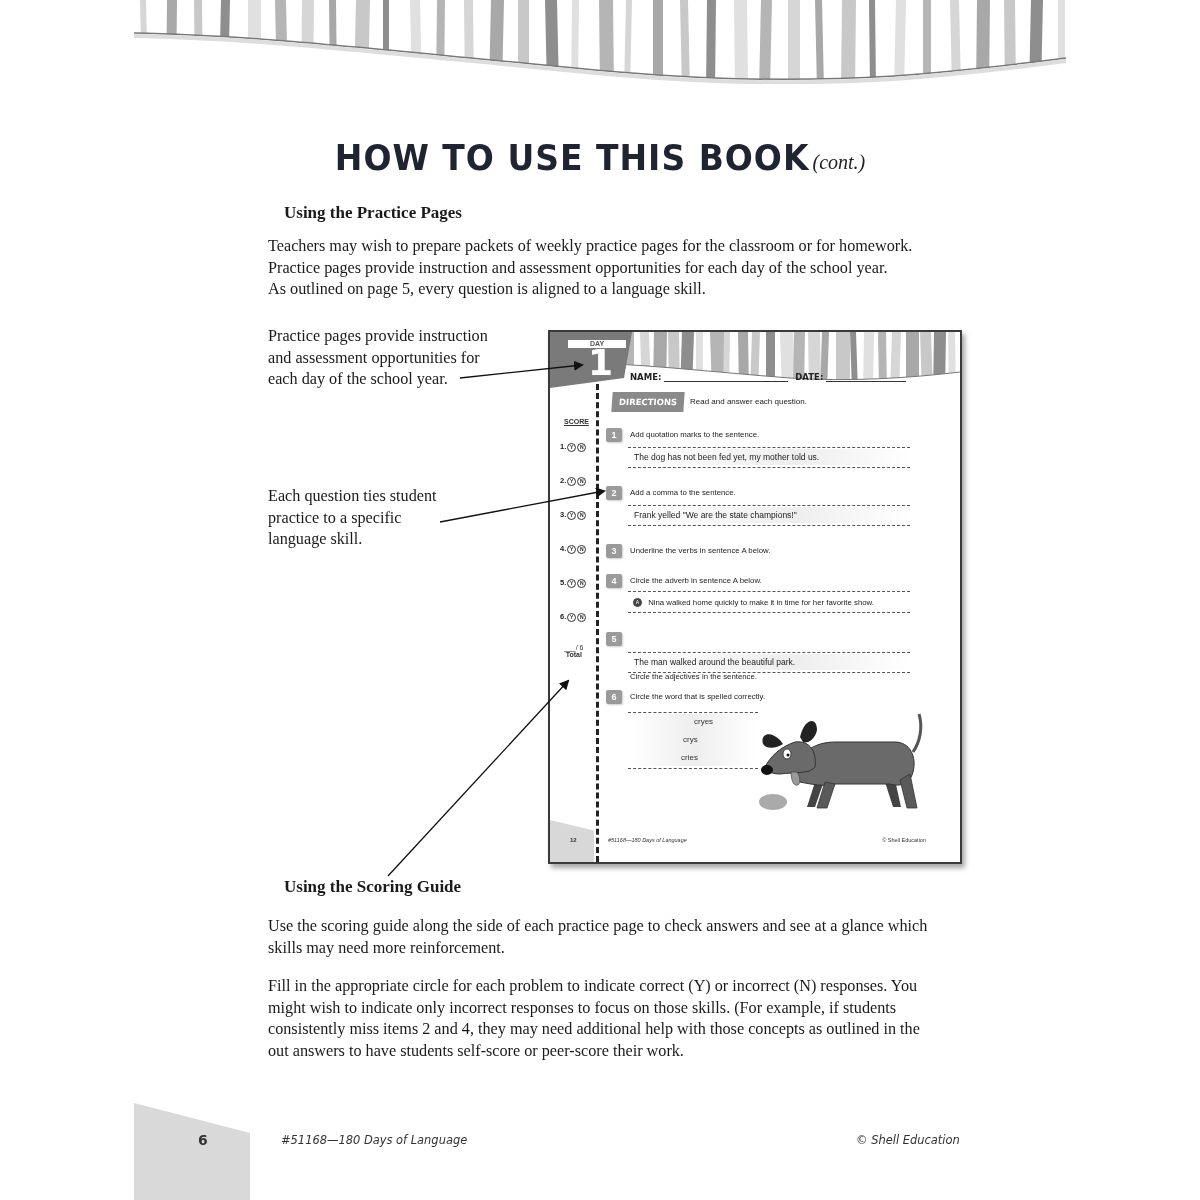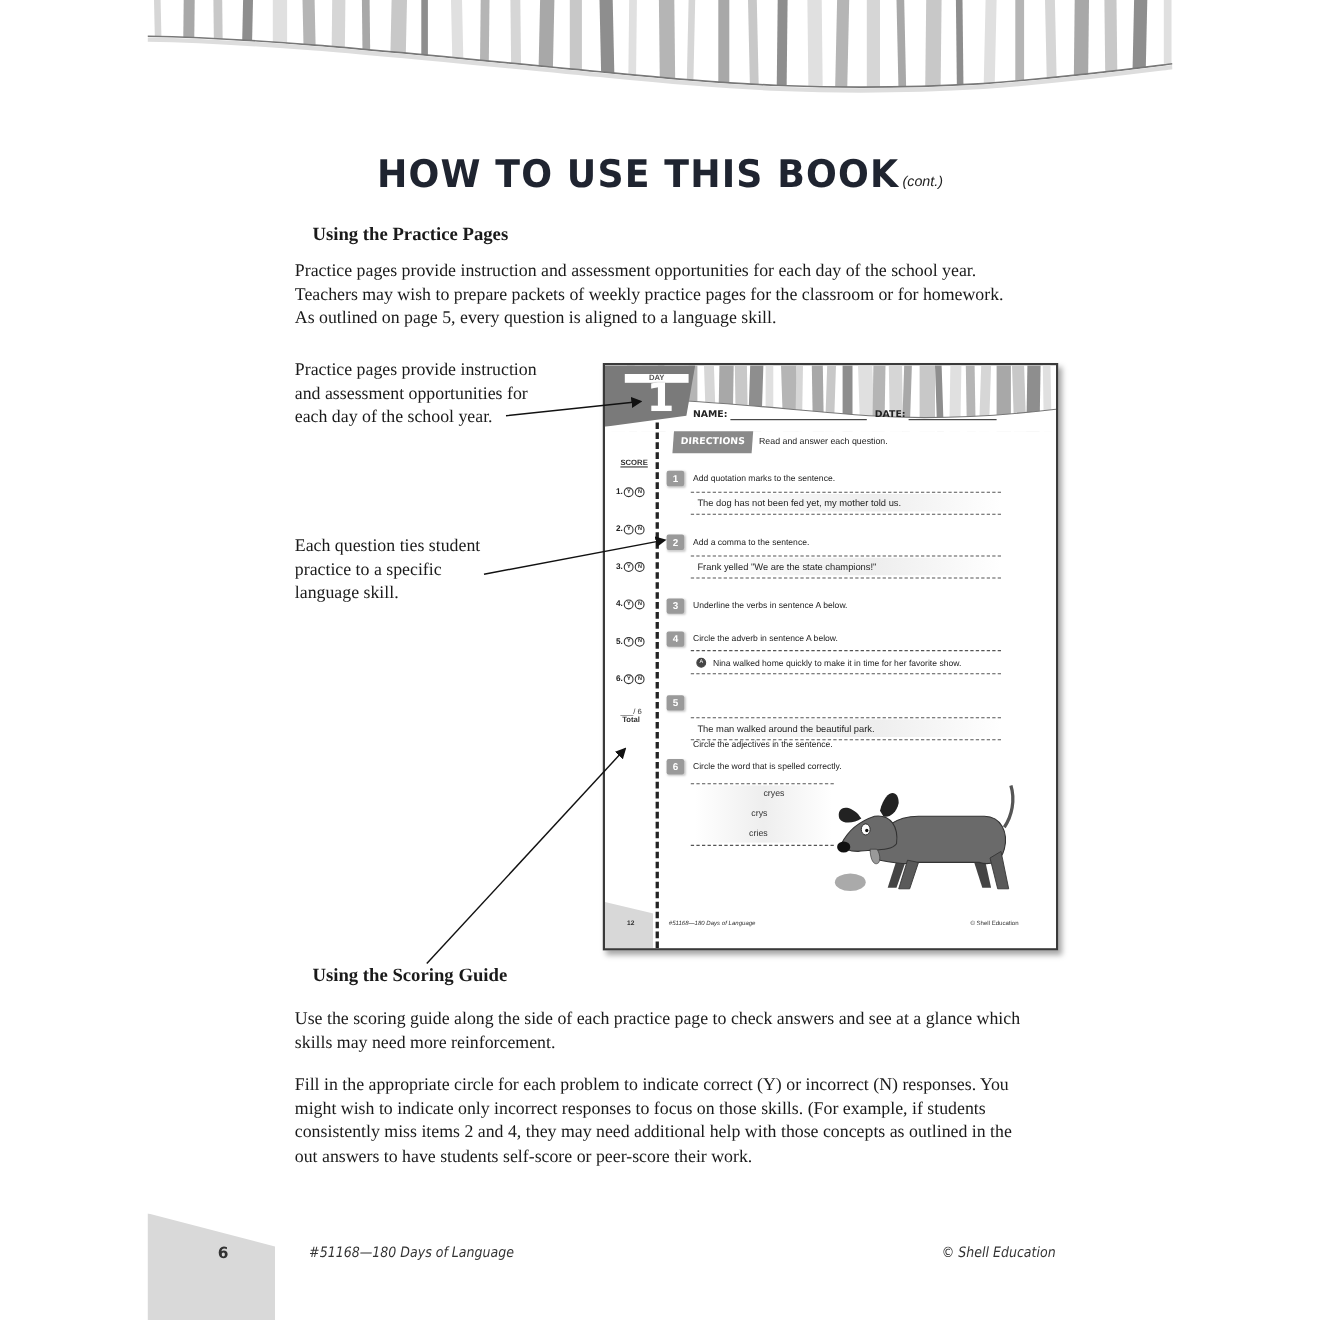--- a/index.html
+++ b/index.html
@@ -5,21 +5,21 @@
   html, body { margin:0; padding:0; background:#ffffff; }
   body { width:1200px; height:1200px; position:relative; overflow:hidden; font-family:"Liberation Serif", serif; color:#222; }
 
   
   #header-band { position:absolute; left:134px; top:0; width:932px; height:90px; overflow:hidden; }
   #header-band svg { display:block; }
 
   
   #title { position:absolute; left:0; right:0; top:138px; text-align:center; }
   #title .main { font-family:"DejaVu Sans", sans-serif; font-weight:bold; font-size:33px; letter-spacing:1px; color:#1f2430; transform:scaleY(1.05); display:inline-block; }
-  #title .cont { font-family:Liberation Sans, sans-serif; font-style:italic; font-size:13px; color:#222; margin-left:3px; }
+  #title .cont { font-family:Liberation Serif, serif; font-style:italic; font-size:20px; color:#222; margin-left:3px; }
 
   .h2 { position:absolute; left:284px; font-family:"Liberation Serif", serif; font-weight:bold; font-size:17px; color:#1a1a1a; }
   .para { position:absolute; left:268px; width:700px; font-family:"Liberation Serif", serif; font-size:16.2px; line-height:21.5px; color:#1a1a1a; }
   .para span { display:block; white-space:nowrap; }
 
   .callout { position:absolute; left:268px; font-family:"Liberation Serif", serif; font-size:16.2px; line-height:21.5px; color:#1a1a1a; }
   .callout span { display:block; white-space:nowrap; }
 
   
   #thumb { position:absolute; left:548px; top:330px; width:410px; height:530px; border:2px solid #3a3a3a; background:#fff; box-shadow:3px 4px 5px rgba(0,0,0,0.35); overflow:hidden; font-family:"Liberation Sans", sans-serif; }
@@ -110,22 +110,22 @@
     <path d="M0,36 C120,38 250,53 420,69 C520,79 620,87 760,79 C840,73 900,65 932,61" fill="none" stroke="#ddd" stroke-width="4"></path>
   </svg>
 </div>
 
 <div id="title">
   <span class="main">HOW TO USE THIS BOOK</span><span class="cont">(cont.)</span>
 </div>
 
 <div class="h2" style="top:203px;">Using the Practice Pages</div>
 <div class="para" style="top:236px;">
+  <span>Teachers may wish to prepare packets of weekly practice pages for the classroom or for homework.</span>
   <span>Practice pages provide instruction and assessment opportunities for each day of the school year.</span>
-  <span>Teachers may wish to prepare packets of weekly practice pages for the classroom or for homework.</span>
   <span>As outlined on page 5, every question is aligned to a language skill.</span>
 </div>
 
 <div class="callout" style="top:326px;">
   <span>Practice pages provide instruction</span>
   <span>and assessment opportunities for</span>
   <span>each day of the school year.</span>
 </div>
 <div class="callout" style="top:486px;">
   <span>Each question ties student</span>

